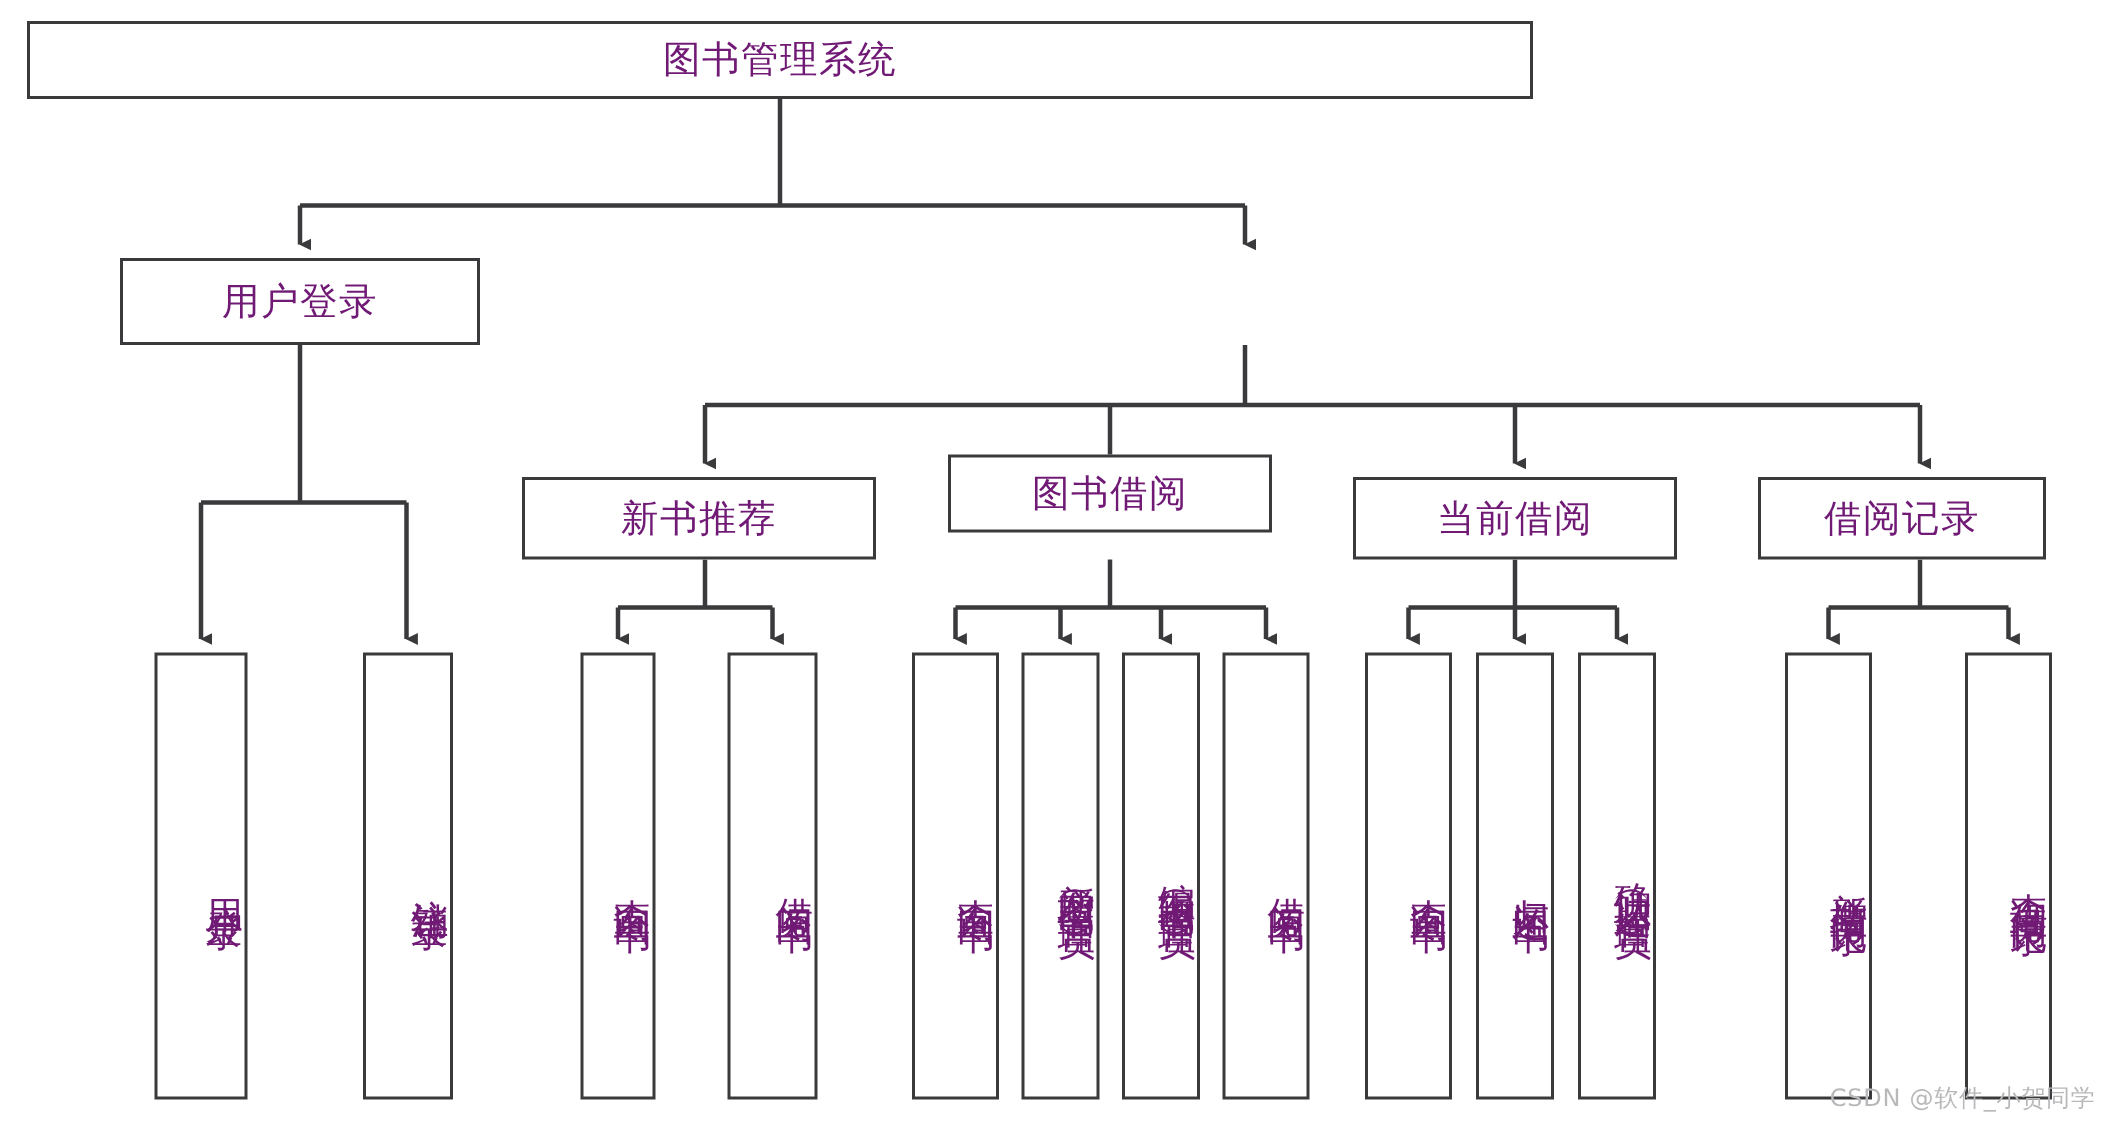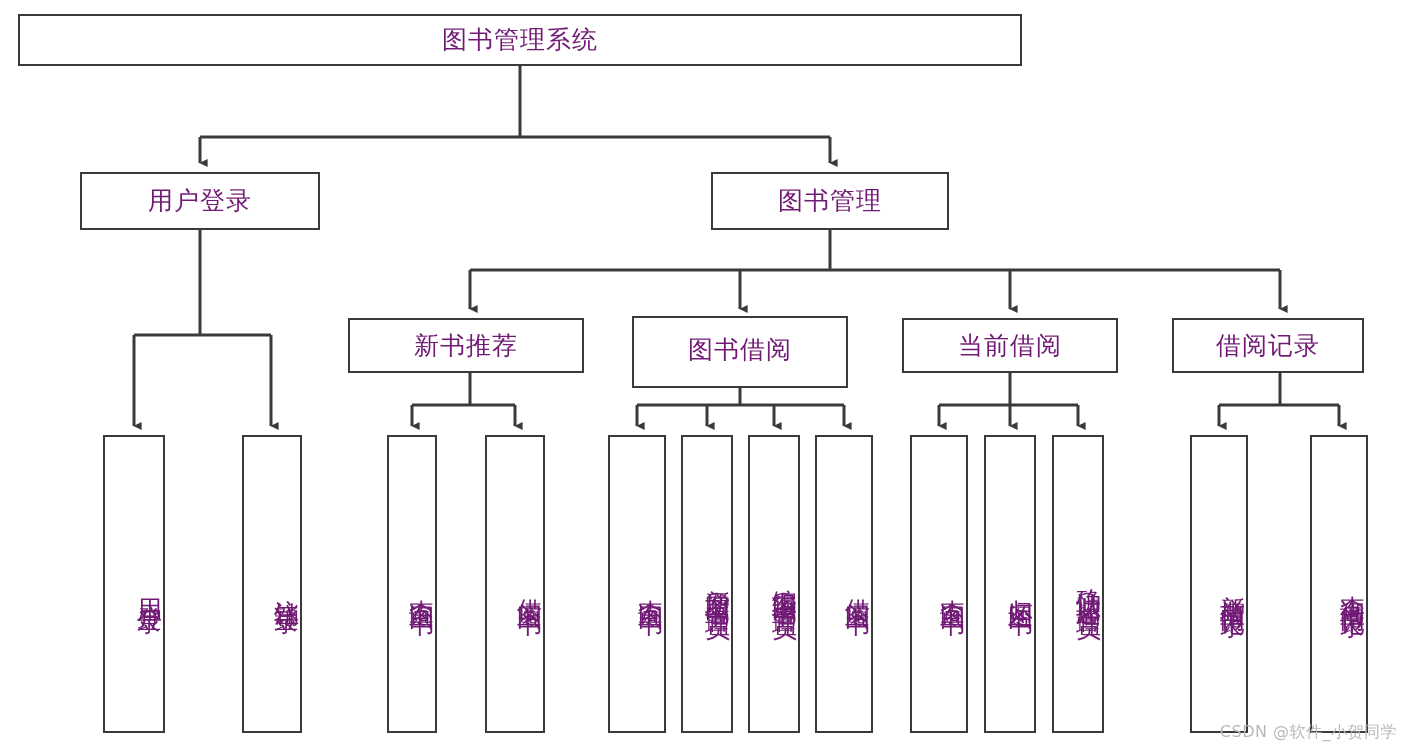--- a/index.html
+++ b/index.html
@@ -122,28 +122,25 @@
     </g>
   </svg>
 
   <div class="node horiz" style="left:18px; top:14px; width:1004px; height:52px;">
     <span>图书管理系统</span>
   </div>
 
   <div class="node horiz" style="left:80px; top:172px; width:240px; height:58px;">
     <span>用户登录</span>
   </div>
-  <div class="node horiz" style="left:711px; top:172px; width:238px; height:58px;">
-    <span>图书管理</span>
-  </div>
 
   <div class="node horiz" style="left:348px; top:318px; width:236px; height:55px;">
     <span>新书推荐</span>
   </div>
-  <div class="node horiz" style="left:632px; top:316px; width:216px; height:72px;font-family:Liberation Mono, monospace;">
+  <div class="node horiz" style="left:632px; top:303px; width:216px; height:52px;">
     <span>图书借阅</span>
   </div>
   <div class="node horiz" style="left:902px; top:318px; width:216px; height:55px;">
     <span>当前借阅</span>
   </div>
   <div class="node horiz" style="left:1172px; top:318px; width:192px; height:55px;">
     <span>借阅记录</span>
   </div>
 
   <div class="node vert" style="left:103px; top:435px; width:62px; height:298px;">

